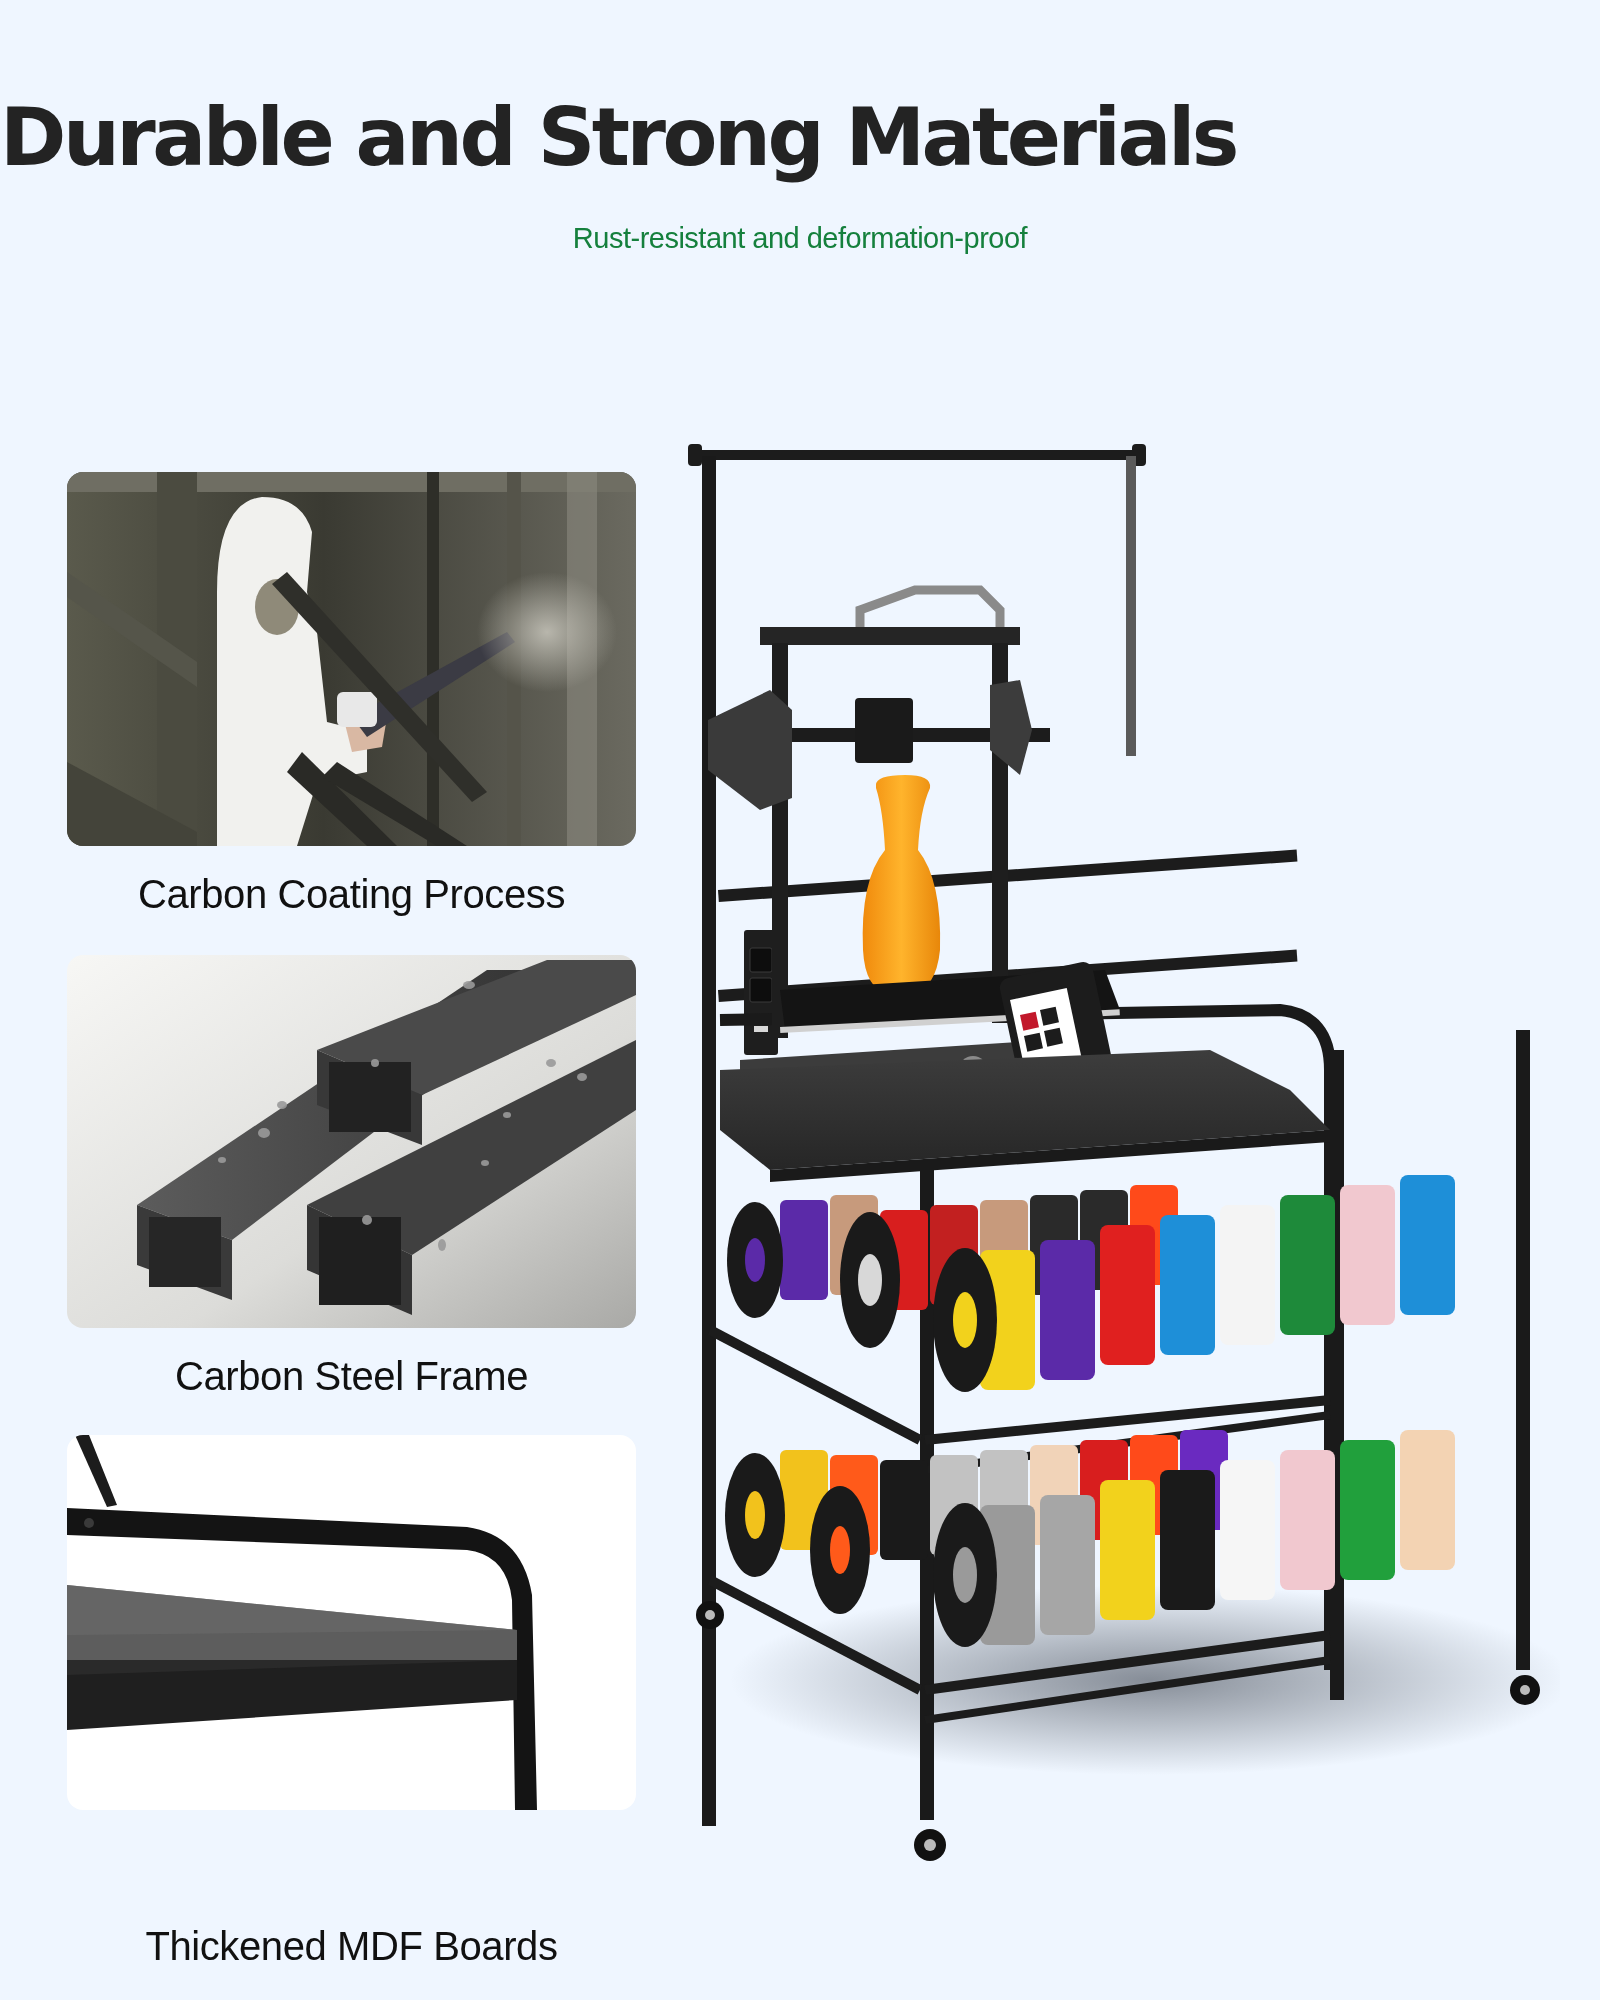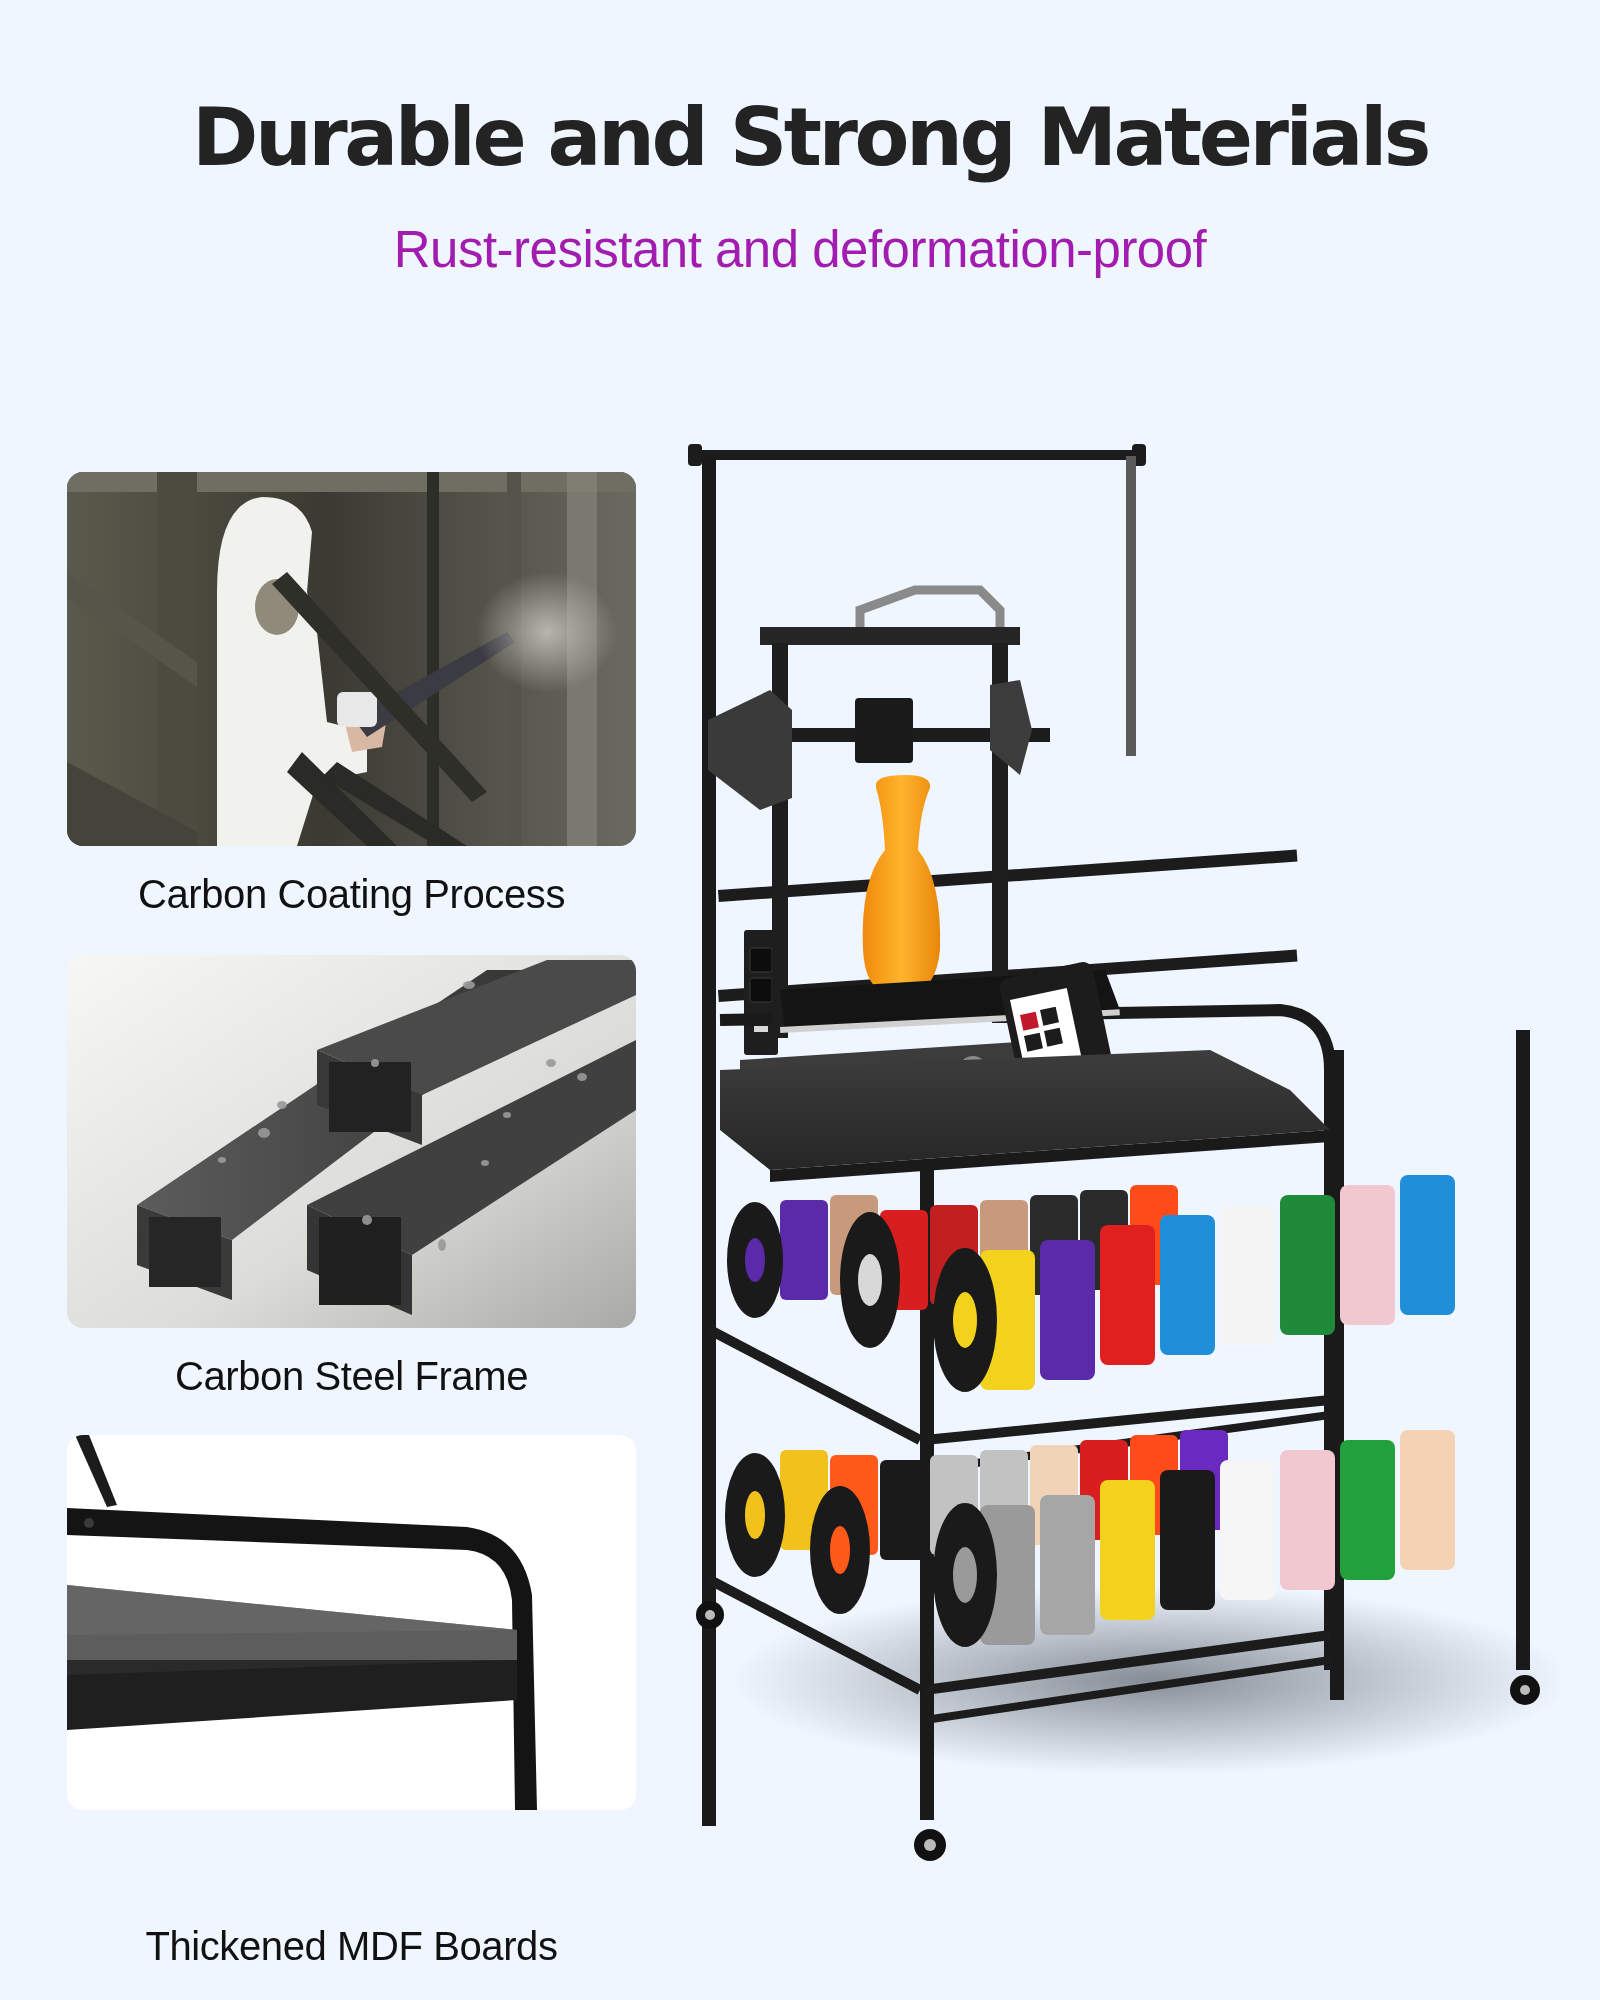--- a/index.html
+++ b/index.html
@@ -5,36 +5,35 @@
     * { box-sizing: border-box; margin: 0; padding: 0; }
     html, body { width: 1600px; height: 2000px; overflow: hidden; }
     body {
       background: #eff6ff;
       font-family: "Liberation Sans", sans-serif;
       position: relative;
       color: #222222;
     }
     .headline {
       position: absolute; left: 0; top: 98px; width: 1600px;
-      text-align: center;
+      text-align: left;
       font-family: "DejaVu Sans", sans-serif;
       font-weight: bold;
       font-size: 80px;
       letter-spacing: -3.5px;
       line-height: 1;
       color: #232323;
-      padding-left: 20px;
     }
     .subhead {
       position: absolute; left: 0; top: 224px; width: 1600px;
       text-align: center;
       font-family: "Liberation Sans", sans-serif;
-      font-size: 51px;
+      font-size: 29px;
       letter-spacing: -0.5px;
-      color: #a21caf;
+      color: #15803d;
       line-height: 1;
     }
 
     
     .card {
       position: absolute; left: 67px; width: 569px;
       border-radius: 16px; overflow: hidden;
     }
     .card svg { display: block; width: 100%; height: 100%; }
     .caption {

